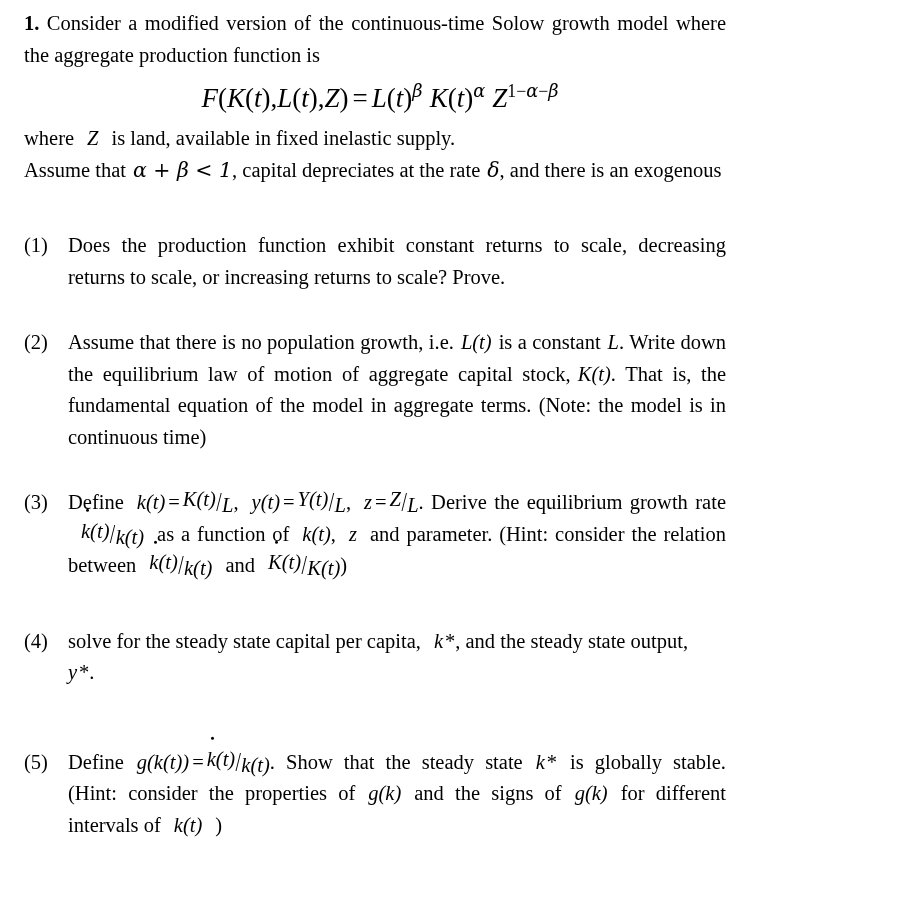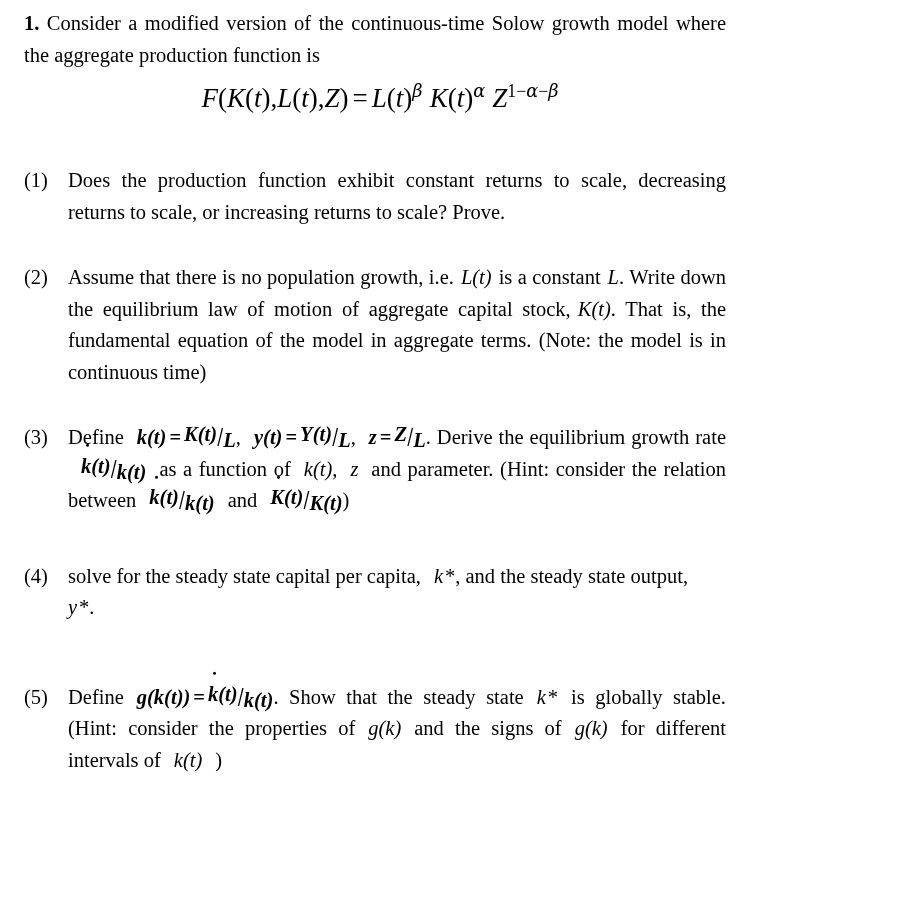--- a/index.html
+++ b/index.html
@@ -57,21 +57,20 @@
     font-size: 0.66em;
     vertical-align: super;
     line-height: 0;
   }
   .gk { font-family: "DejaVu Serif", serif; font-style: italic; }
 
   
   .frac {
     display: inline-block;
     white-space: nowrap;
-    font-weight: bold;
   }
   .frac .sl {
     font-style: normal;
     padding: 0 0.02em;
     display: inline-block;
     transform: scaleY(1.45) translateY(-0.02em);
     font-size: 0.95em;
   }
   .num-up { display: inline-block; transform: translateY(-0.16em); }
   .den-dn { display: inline-block; transform: translateY(0.16em); }
@@ -128,21 +127,27 @@
   <div class="para intro-head">
     <span class="bold-num">1.</span>
     <span>Consider a modified version of the continuous-time Solow growth model where the</span>
     <span>aggregate production function is</span>
   </div>
 
   <div class="display-eq">
     <span class="mi">F</span><span class="mn">(</span><span class="mi">K</span><span class="mn">(</span><span class="mi">t</span><span class="mn">)</span><span class="mn">,</span><span class="mi">L</span><span class="mn">(</span><span class="mi">t</span><span class="mn">)</span><span class="mn">,</span><span class="mi">Z</span><span class="mn">)</span><span class="mn" style="padding:0 4px;">=</span><span class="mi">L</span><span class="mn">(</span><span class="mi">t</span><span class="mn">)</span><span class="sup gk">β</span><span class="nbsp-gap"></span><span class="mi">K</span><span class="mn">(</span><span class="mi">t</span><span class="mn">)</span><span class="sup gk">α</span><span class="nbsp-gap"></span><span class="mi">Z</span><span class="sup"><span class="mn">1</span><span class="mn">−</span><span class="gk">α</span><span class="mn">−</span><span class="gk">β</span></span>
   </div>
 
+  <div class="para noj" style="margin-top:8px;">
+    <span>where</span><span class="nbsp-gap-lg"></span><span class="mi">Z</span><span class="nbsp-gap-lg"></span><span>is land, available in fixed inelastic supply.</span>
+  </div>
 
+  <div class="para">
+    <span>Assume that</span><span class="nbsp-gap"></span><span class="gk">α + β &lt; 1</span><span>, capital depreciates at the rate</span><span class="nbsp-gap"></span><span class="gk">δ</span><span>, and there is an exogenous</span>
+  </div>
 
   <div class="sp-44"></div>
 
   <div class="qlist">
 
     <div class="qitem">
       <div class="qnum">(1)</div>
       <div class="qbody">Does the production function exhibit constant returns to scale, decreasing returns to scale, or increasing returns to scale? Prove.</div>
     </div>
 

